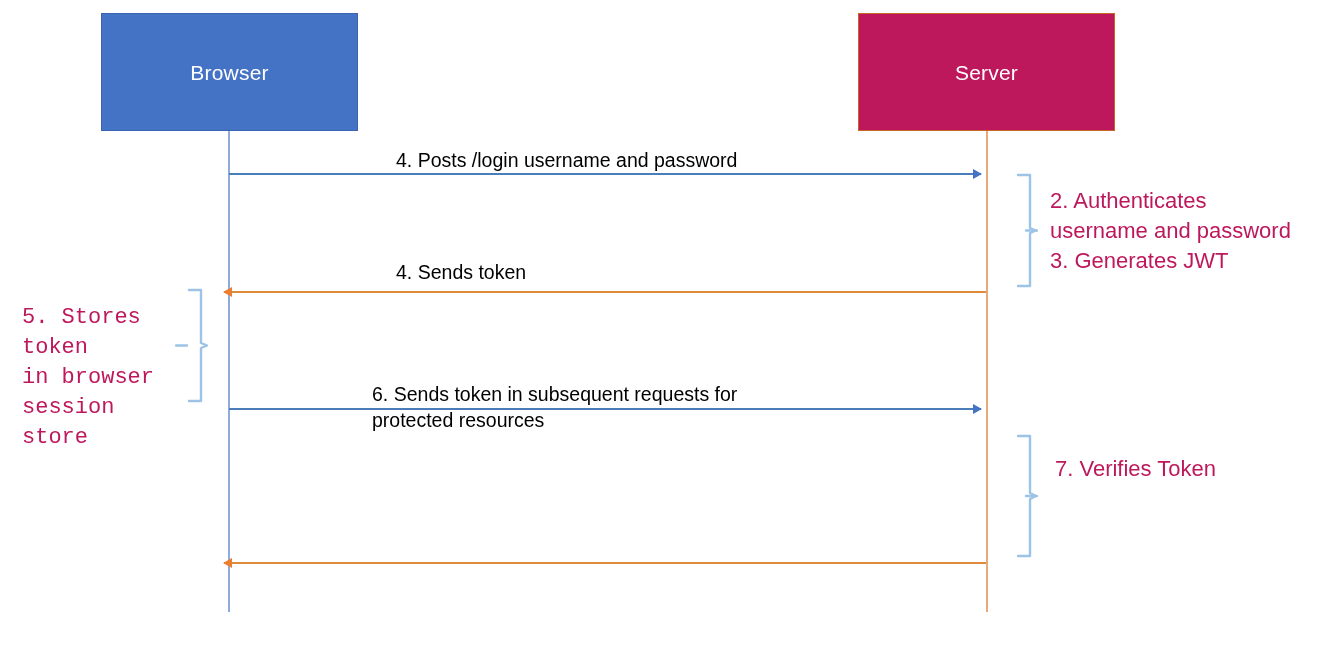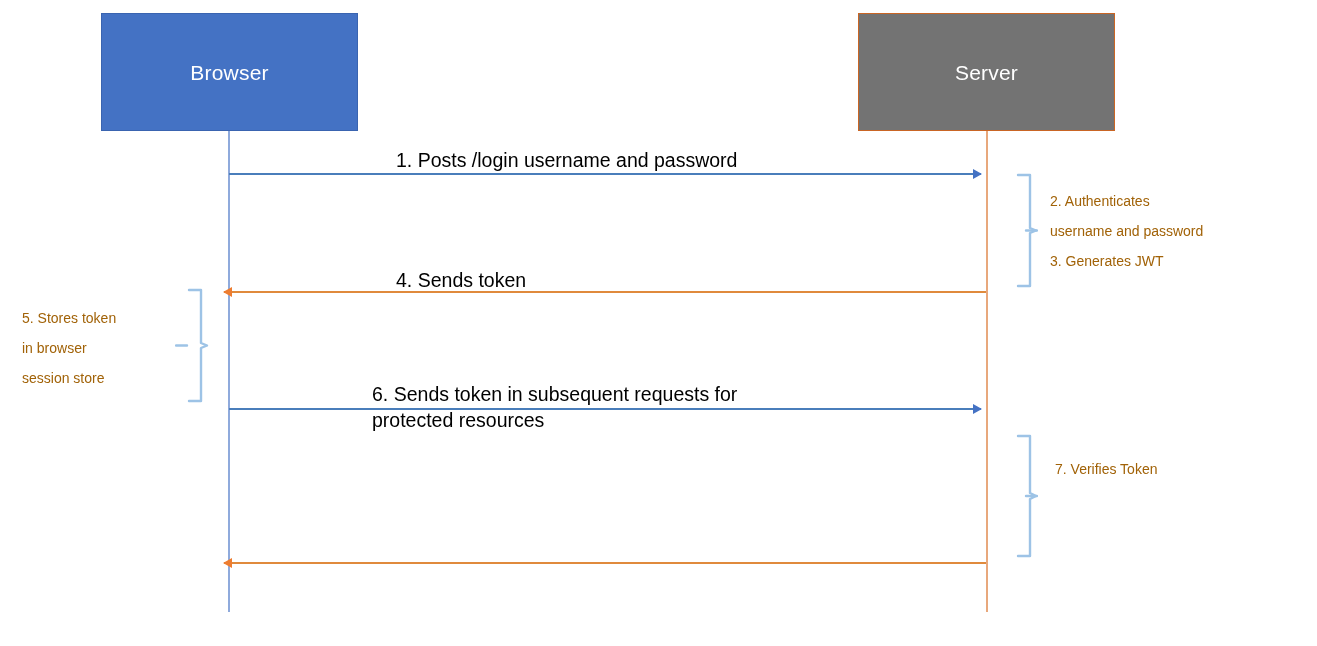--- a/index.html
+++ b/index.html
@@ -38,21 +38,21 @@
     width: 257px;
     height: 118px;
     background: #4472c4;
     border: 1px solid #3a64b0;
   }
   .participant-server {
     left: 858px;
     top: 13px;
     width: 257px;
     height: 118px;
-    background: #737373;
+    background: #be185d;
     border: 1px solid #c96524;
   }
   .participant-label {
     display: block;
     line-height: 1;
   }
 
   
   .lifeline {
     position: absolute;
@@ -109,26 +109,26 @@
     position: absolute;
     color: #000000;
     font-size: 19.5px;
     line-height: 26px;
     white-space: pre-line;
   }
 
   
   .note {
     position: absolute;
-    color: #a16207;
-    font-size: 14px;
+    color: #be185d;
+    font-size: 22px;
     line-height: 30px;
     white-space: pre-line;
   }
-  .note-left { text-align: left; }
+  .note-left { text-align: left; font-family: Liberation Mono, monospace; }
 
   
   .brace {
     position: absolute;
   }
   .brace svg { display: block; }
 </style>
 </head>
 <body>
 
@@ -138,37 +138,37 @@
     <span class="participant-label">Browser</span>
   </div>
 
   <div class="participant participant-server">
     <span class="participant-label">Server</span>
   </div>
 
   <div class="lifeline lifeline-browser"></div>
   <div class="lifeline lifeline-server"></div>
 
-  <div class="msg-label" style="left:396px; top:147px; width:600px;">1. Posts /login username and password</div>
+  <div class="msg-label" style="left:396px; top:147px; width:600px;">4. Posts /login username and password</div>
   <div class="message to-right msg-blue" style="left:229px; top:173px; width:752px;">
     <div class="line"></div>
     <div class="head"></div>
   </div>
 
   <div class="brace" style="left:1004px; top:173px;">
     <svg width="34" height="115" viewBox="0 0 34 115" aria-hidden="true">
       <path d="M 20 2 L 8 2 L 8 55 L 2 57.5 L 8 60 L 8 113 L 20 113" fill="none" stroke="#9dc3e6" stroke-width="2.4" stroke-linecap="round" stroke-linejoin="round" transform="scale(-1,1) translate(-34,0)"></path>
       <path d="M 22 57.5 L 33 57.5" fill="none" stroke="#9dc3e6" stroke-width="2.4" stroke-linecap="round"></path>
     </svg>
   </div>
   <div class="note" style="left:1050px; top:186px; width:262px;">2. Authenticates
 username and password
 3. Generates JWT</div>
 
-  <div class="msg-label" style="left:396px; top:267px; width:600px;">4. Sends token</div>
+  <div class="msg-label" style="left:396px; top:259px; width:600px;">4. Sends token</div>
   <div class="message to-left msg-orange" style="left:224px; top:291px; width:762px;">
     <div class="line"></div>
     <div class="head"></div>
   </div>
 
   <div class="brace" style="left:175px; top:288px;">
     <svg width="34" height="115" viewBox="0 0 34 115" aria-hidden="true">
       <path d="M 14 2 L 26 2 L 26 55 L 32 57.5 L 26 60 L 26 113 L 14 113" fill="none" stroke="#9dc3e6" stroke-width="2.4" stroke-linecap="round" stroke-linejoin="round"></path>
       <path d="M 12 57.5 L 1 57.5" fill="none" stroke="#9dc3e6" stroke-width="2.4" stroke-linecap="round"></path>
     </svg>

